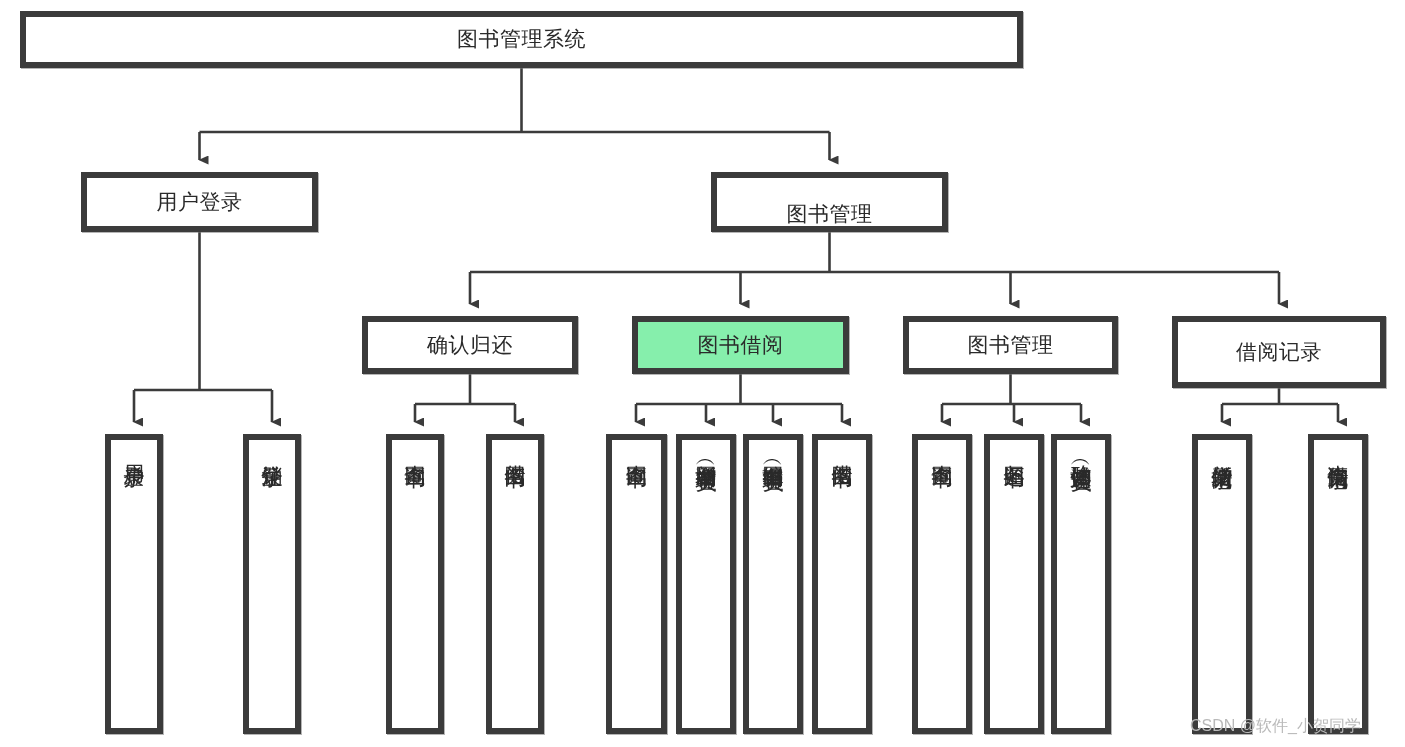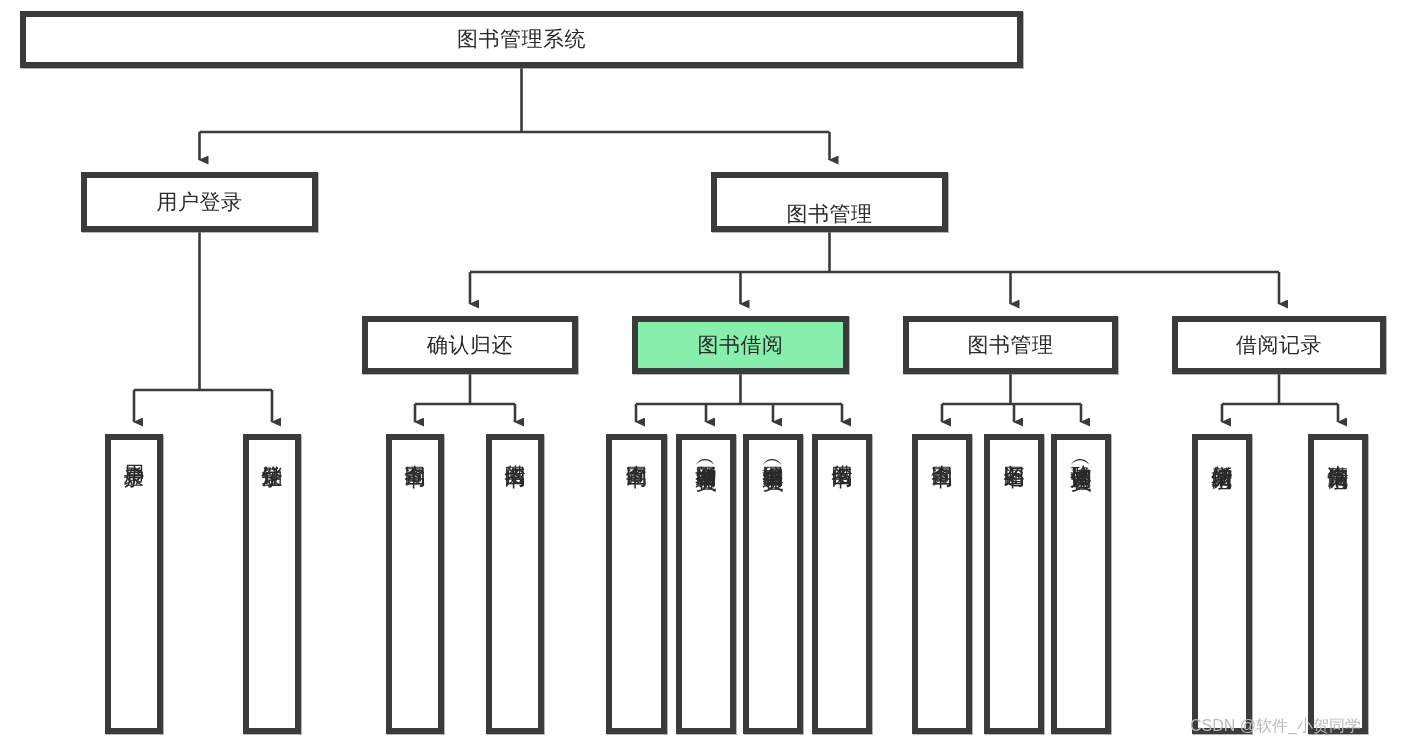--- a/index.html
+++ b/index.html
@@ -142,21 +142,21 @@
 
   <div class="node horiz" id="node-l2-0" style="left: 362px; top: 316px; width: 216px; height: 58px; border-color: rgb(59, 59, 59); background: rgb(255, 255, 255); color: rgb(42, 42, 42);">
     <span class="node-label">确认归还</span>
   </div>
   <div class="node horiz" id="node-l2-1" style="left: 632px; top: 316px; width: 217px; height: 58px; border-color: rgb(59, 59, 59); background: #86efac; color: rgb(42, 42, 42);">
     <span class="node-label">图书借阅</span>
   </div>
   <div class="node horiz" id="node-l2-2" style="left: 903px; top: 316px; width: 215px; height: 58px; border-color: rgb(59, 59, 59); background: rgb(255, 255, 255); color: rgb(42, 42, 42);">
     <span class="node-label">图书管理</span>
   </div>
-  <div class="node horiz" id="node-l2-3" style="left: 1172px; top: 316px; width: 214px; height: 58px; border-color: rgb(59, 59, 59); background: rgb(255, 255, 255); color: rgb(42, 42, 42);">
+  <div class="node horiz" id="node-l2-3" style="left: 1172px; top: 316px; width: 214px; height: 72px; border-color: rgb(59, 59, 59); background: rgb(255, 255, 255); color: rgb(42, 42, 42);">
     <span class="node-label">借阅记录</span>
   </div>
 
   <div class="node leaf" id="node-leaf-0" style="left: 105px; top: 434px; width: 58px; height: 300px; border-color: rgb(59, 59, 59); background: rgb(255, 255, 255); color: rgb(42, 42, 42);">
     <span class="node-label">用户登录</span>
   </div>
   <div class="node leaf" id="node-leaf-1" style="left: 243px; top: 434px; width: 58px; height: 300px; border-color: rgb(59, 59, 59); background: rgb(255, 255, 255); color: rgb(42, 42, 42);">
     <span class="node-label">注销登录</span>
   </div>
   <div class="node leaf" id="node-leaf-2" style="left: 386px; top: 434px; width: 58px; height: 300px; border-color: rgb(59, 59, 59); background: rgb(255, 255, 255); color: rgb(42, 42, 42);">

